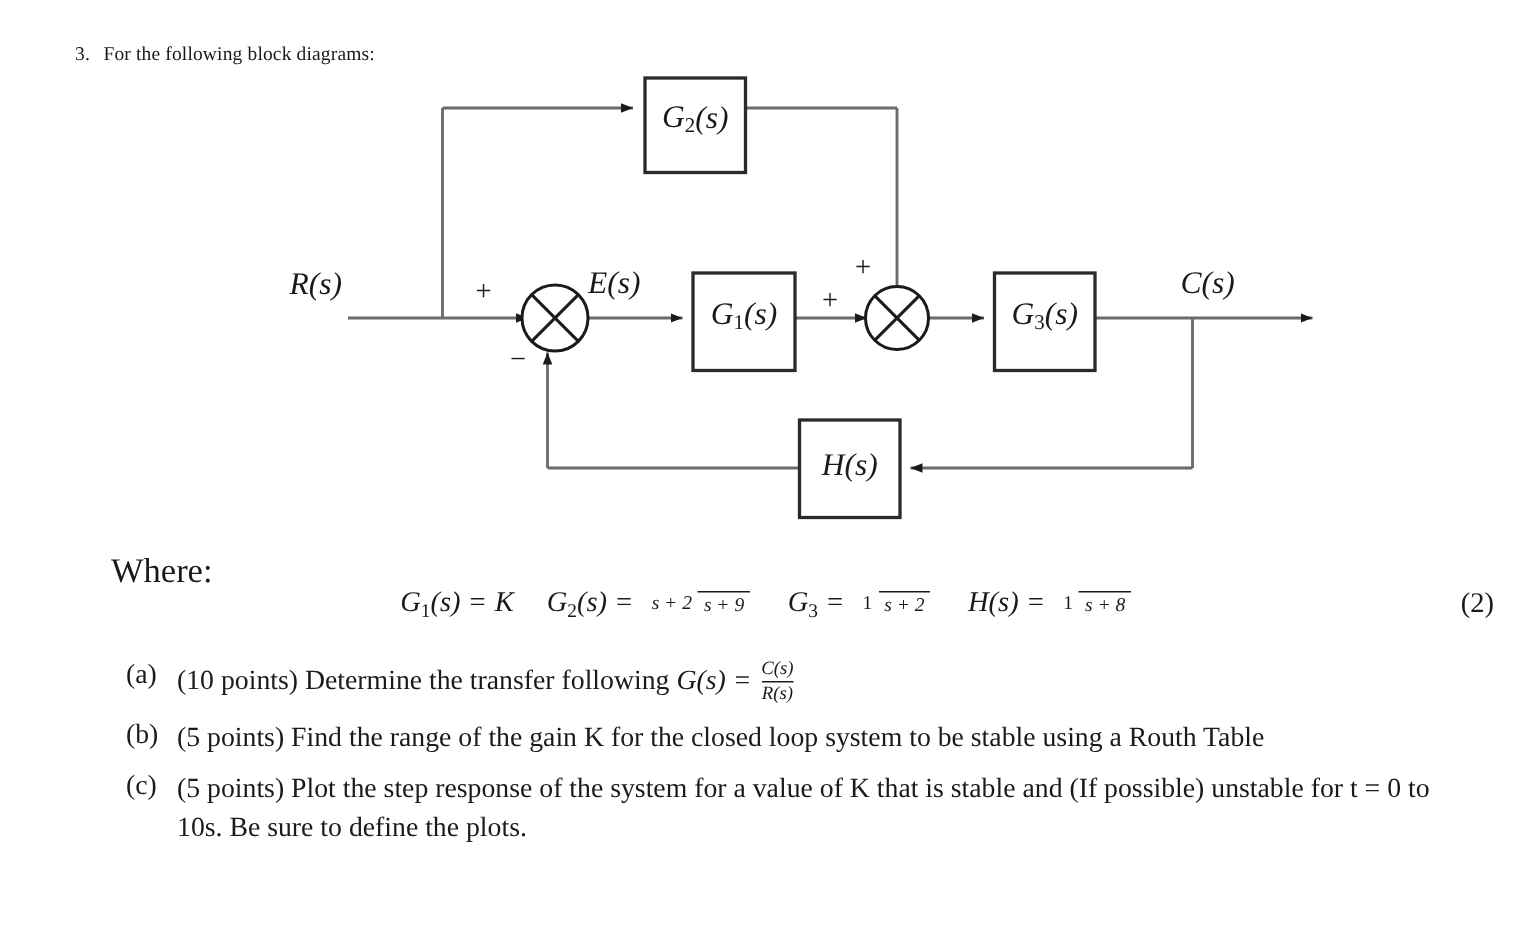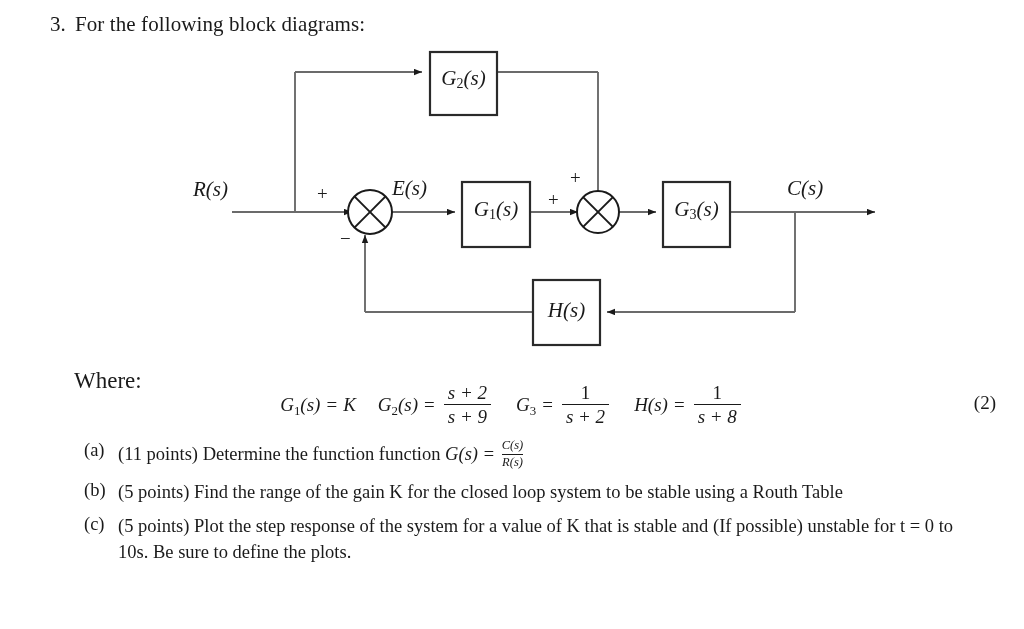--- a/index.html
+++ b/index.html
@@ -22,22 +22,22 @@
     font-size: 0.68em;
     font-style: normal;
     vertical-align: -0.32em;
     line-height: 0;
   }
 
   
   #problem-heading {
     position: absolute;
     left: 50px;
-    top: 12px;
-    font-size: 21px;
+    top: 28px;
+    font-size: 13px;
     letter-spacing: 0.1px;
     white-space: nowrap;
   }
   #problem-heading .num { margin-right: 9px; }
 
   
   #block-diagram {
     position: absolute;
     left: 0;
     top: 40px;
@@ -90,25 +90,25 @@
   }
   .eq-item {
     display: inline-flex;
     align-items: center;
     white-space: nowrap;
     margin: 0 11px;
   }
   .eq-eqsign { margin: 0 6px; }
   .frac {
     display: inline-flex;
-    flex-direction: column;
+    flex-direction: row;
     align-items: center;
     vertical-align: middle;
-    margin: 0 3px;
-    font-size: 19px;
+    margin: 12px 3px;
+    font-size: 13px;
     line-height: 1.12;
   }
   .frac .numer { padding: 0 4px 1px 4px; }
   .frac .denom { padding: 1px 4px 0 4px; border-top: 1.4px solid #1a1a1a; }
 
   #equation-number {
     position: absolute;
     right: 28px;
     top: 392px;
     font-size: 19px;
@@ -267,22 +267,22 @@
 
 </div>
 
 <div id="equation-number">(2)</div>
 
 <div id="question-parts">
 
   <div class="qpart">
     <span class="qpart-tag">(a)</span>
     <span class="qpart-body">
-      <span>(11 points)</span>
-      <span>Determine the function function</span>
+      <span>(10 points)</span>
+      <span>Determine the transfer following</span>
       <span class="math">G(s) =</span>
       <span class="inline-frac">
         <span class="numer math">C(s)</span>
         <span class="denom math">R(s)</span>
       </span>
     </span>
   </div>
 
   <div class="qpart">
     <span class="qpart-tag">(b)</span>

